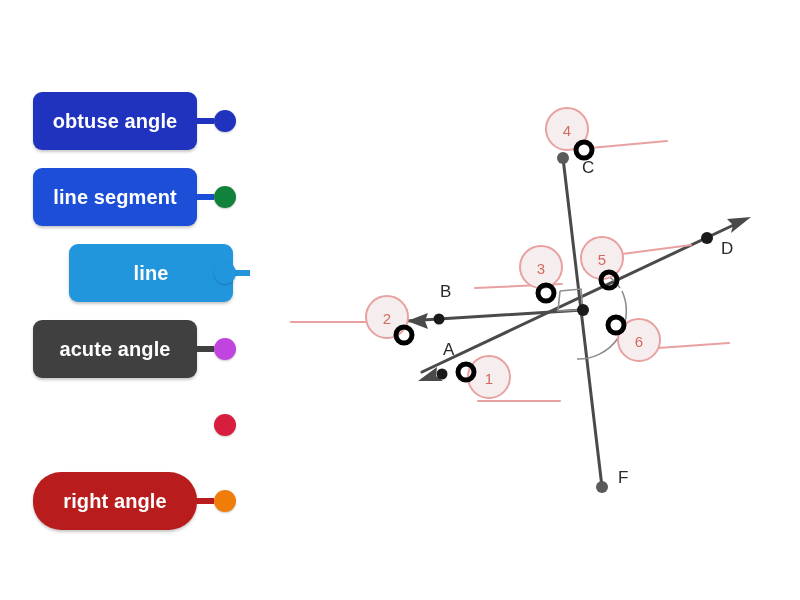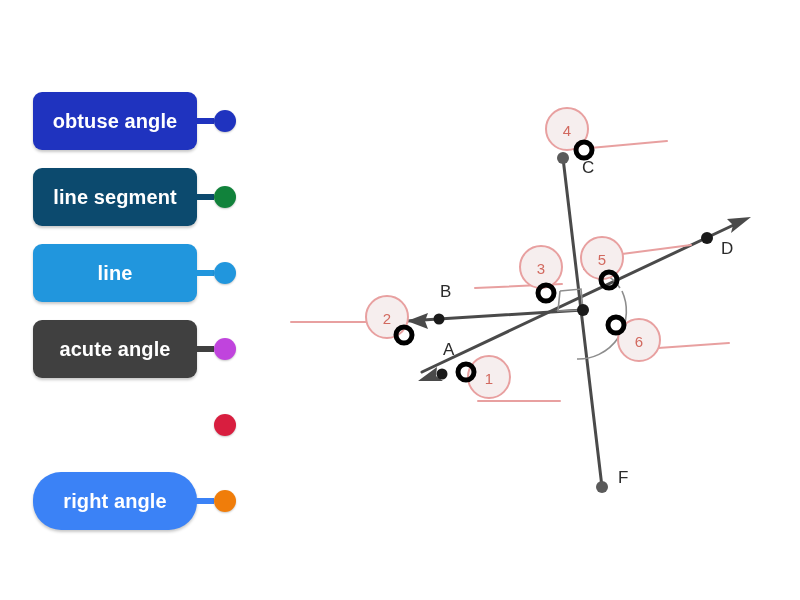--- a/index.html
+++ b/index.html
@@ -98,40 +98,40 @@
 <div id="stage">
 
   <div id="label-list">
 
     <div class="label-row">
       <div class="label-chip" style="background: rgb(31, 51, 191);">obtuse angle</div>
       <div class="label-knob" style="background: rgb(31, 51, 191);"></div>
     </div>
 
     <div class="label-row">
-      <div class="label-chip" style="background: #0c4a6e;">line segment</div>
+      <div class="label-chip" style="background: #1d4ed8;">line segment</div>
       <div class="label-knob" style="background: rgb(17, 130, 59);"></div>
     </div>
 
     <div class="label-row">
-      <div class="label-chip" style="background: rgb(33, 150, 221);">line</div>
+      <div class="label-chip" style="background: rgb(33, 150, 221); margin-left: 36px;">line</div>
       <div class="label-knob" style="background: rgb(33, 150, 221);"></div>
     </div>
 
     <div class="label-row">
       <div class="label-chip" style="background: #404040;">acute angle</div>
       <div class="label-knob" style="background: rgb(192, 68, 221);"></div>
     </div>
 
     <div class="label-row">
       <div class="label-knob" style="background: rgb(216, 30, 63);"></div>
     </div>
 
     <div class="label-row">
-      <div class="label-chip" style="background: #3b82f6; border-radius: 28px;">right angle</div>
+      <div class="label-chip" style="background: #b91c1c; border-radius: 28px;">right angle</div>
       <div class="label-knob" style="background: rgb(240, 125, 10);"></div>
     </div>
 
   </div>
 
   <div id="diagram">
     <svg width="530" height="480" viewBox="0 0 530 480" xmlns="http://www.w3.org/2000/svg">
 
       <defs>
         <marker id="arrowDown" markerWidth="12" markerHeight="12" refX="9" refY="5" orient="auto-start-reverse" markerUnits="userSpaceOnUse">

